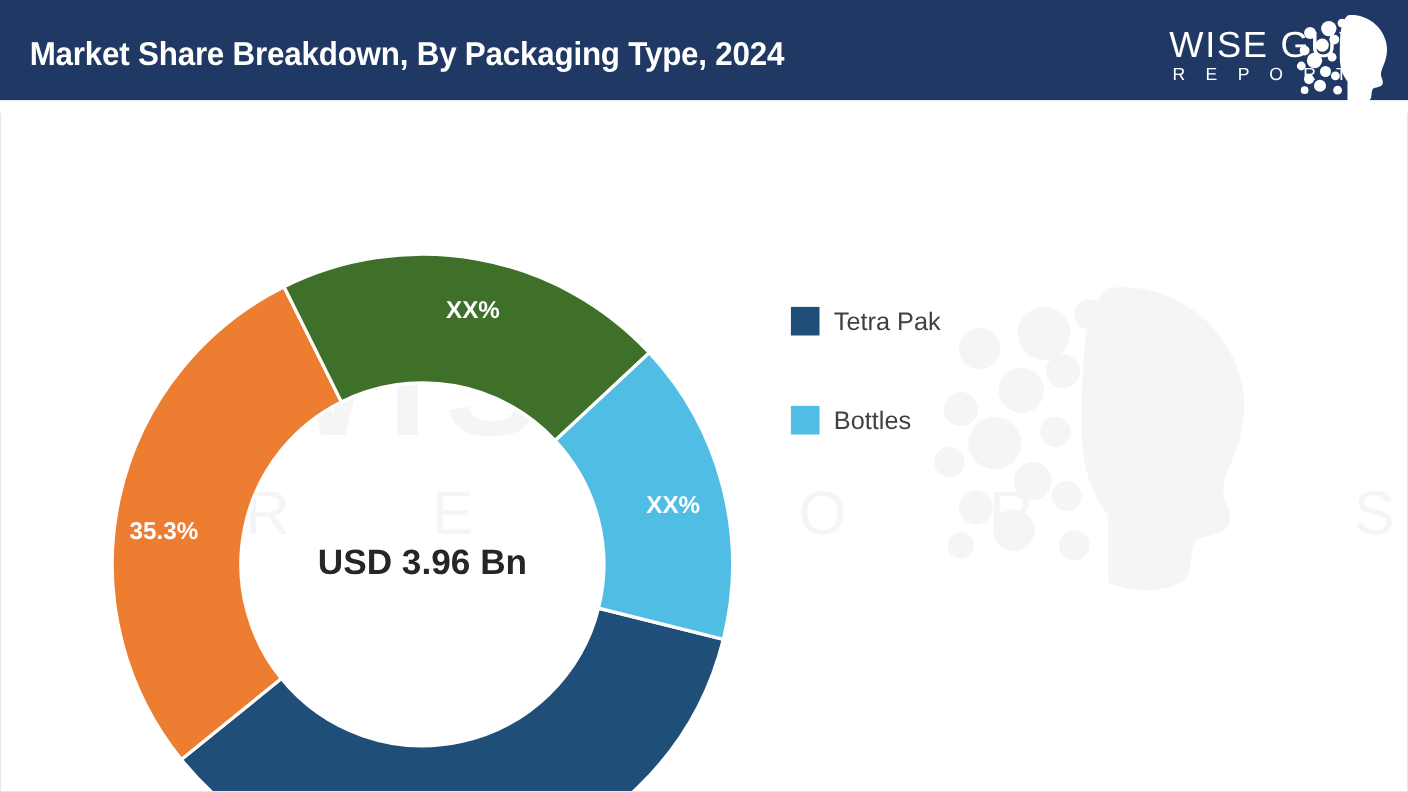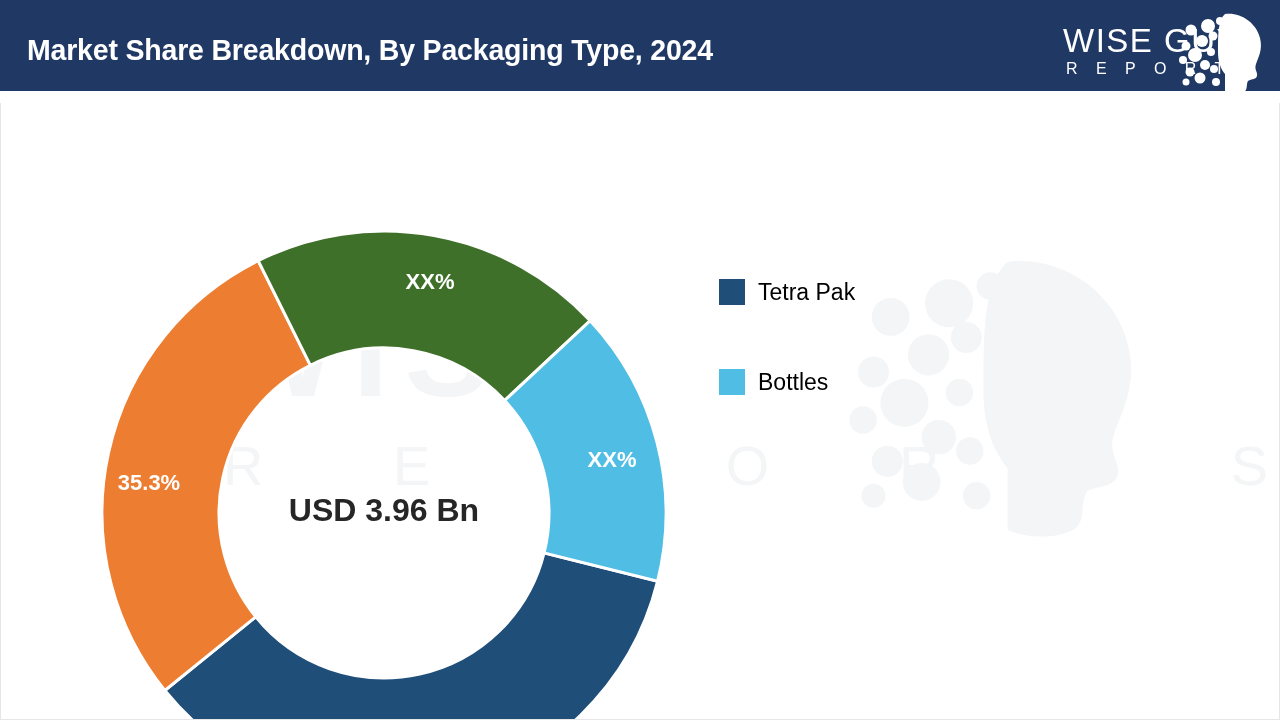--- a/index.html
+++ b/index.html
@@ -167,21 +167,21 @@
     height: 90px;
   }
   .legend-swatch {
     width: 26px;
     height: 26px;
     flex: 0 0 26px;
     margin-right: 13px;
   }
   .legend-label {
     font-size: 23px;
-    color: #000000;
+    color: #404040;
     white-space: nowrap;
   }
 </style>
 </head>
 <body>
 
 <div id="page">
 
   <div id="header" style="background: rgb(32, 56, 100);">
     <div id="header-title">Market Share Breakdown, By Packaging Type, 2024</div>

